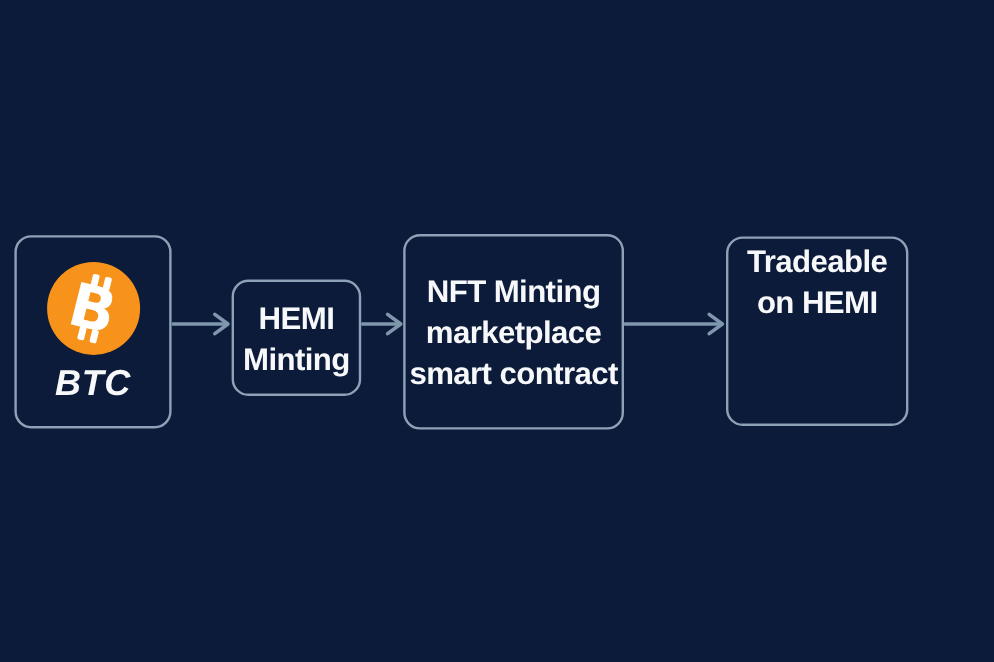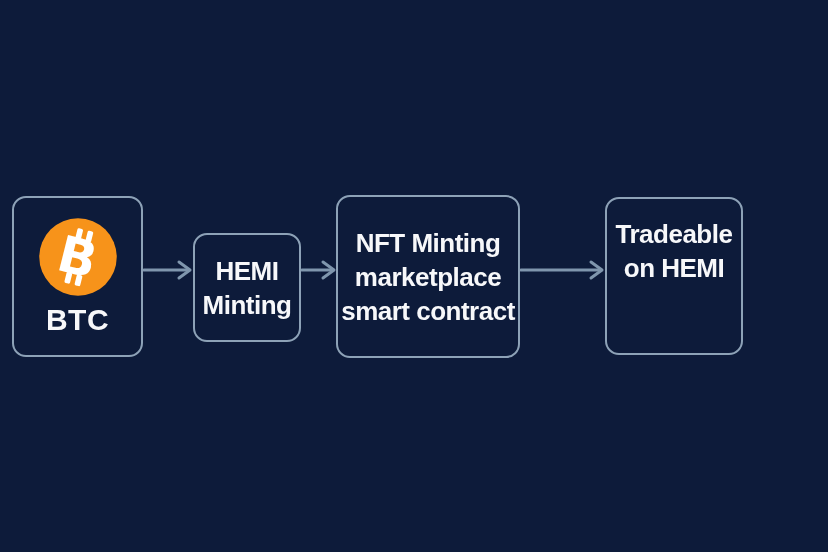--- a/index.html
+++ b/index.html
@@ -36,29 +36,30 @@
     display: block;
     font-size: 26px;
     line-height: 34px;
     font-weight: bold;
     letter-spacing: -0.5px;
     white-space: nowrap;
     color: var(--text);
   }
   
   .node-btc        { left: 12px;  top: 196px; width: 131px; height: 161px; gap: 6px; }
-  .node-hemi       { left: 193px; top: 233px; width: 108px; height: 109px;  }
+  .node-hemi       { left: 193px; top: 233px; width: 108px; height: 97px;  }
   .node-nft        { left: 336px; top: 195px; width: 184px; height: 163px; }
-  .node-trade      { left: 605px; top: 197px; width: 138px; height: 158px; justify-content: flex-start; padding-top: 18px; }
+  .node-trade      { left: 605px; top: 197px; width: 152px; height: 158px; justify-content: flex-start; padding-top: 2px; }
   .btc-label {
     font-size: 30px;
     font-weight: bold;
     line-height: 34px;
     letter-spacing: 0.5px;
     color: var(--text);
+    font-style: italic;
   }
   .bitcoin-wrap { width: 80px; height: 80px; }
   .arrow {
     position: absolute;
     top: 258px;
     height: 24px;
     display: block;
   }
   .arrow-1 { left: 143px; width: 50px; }
   .arrow-2 { left: 301px; width: 36px; }

